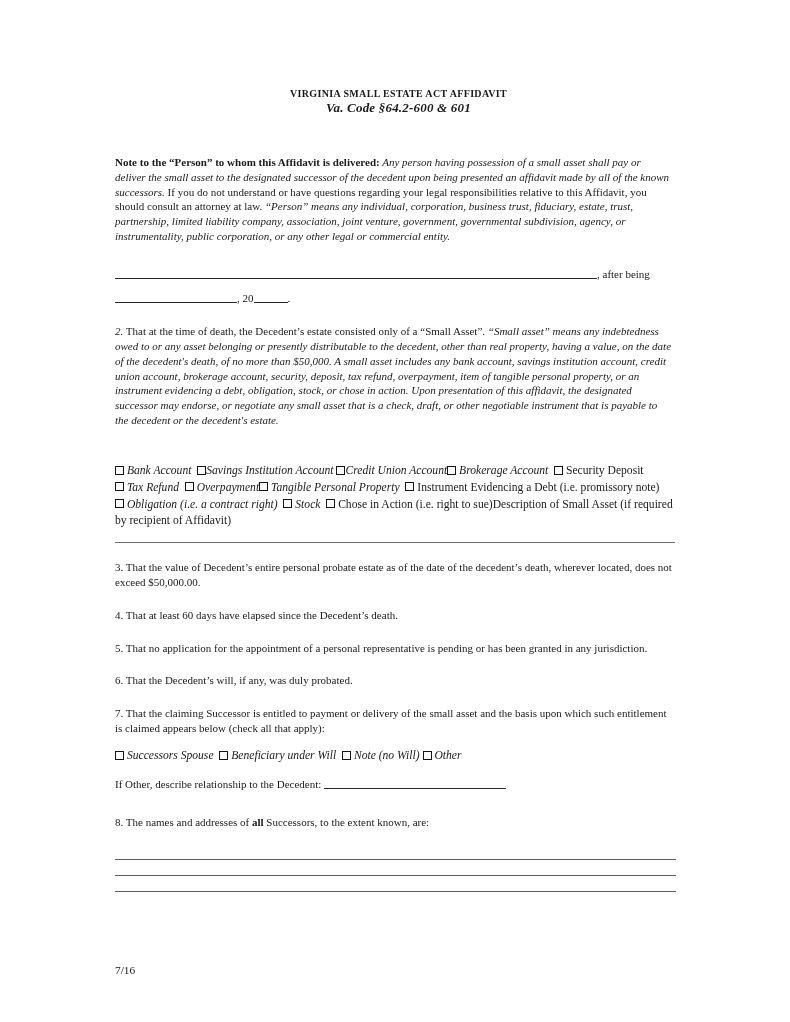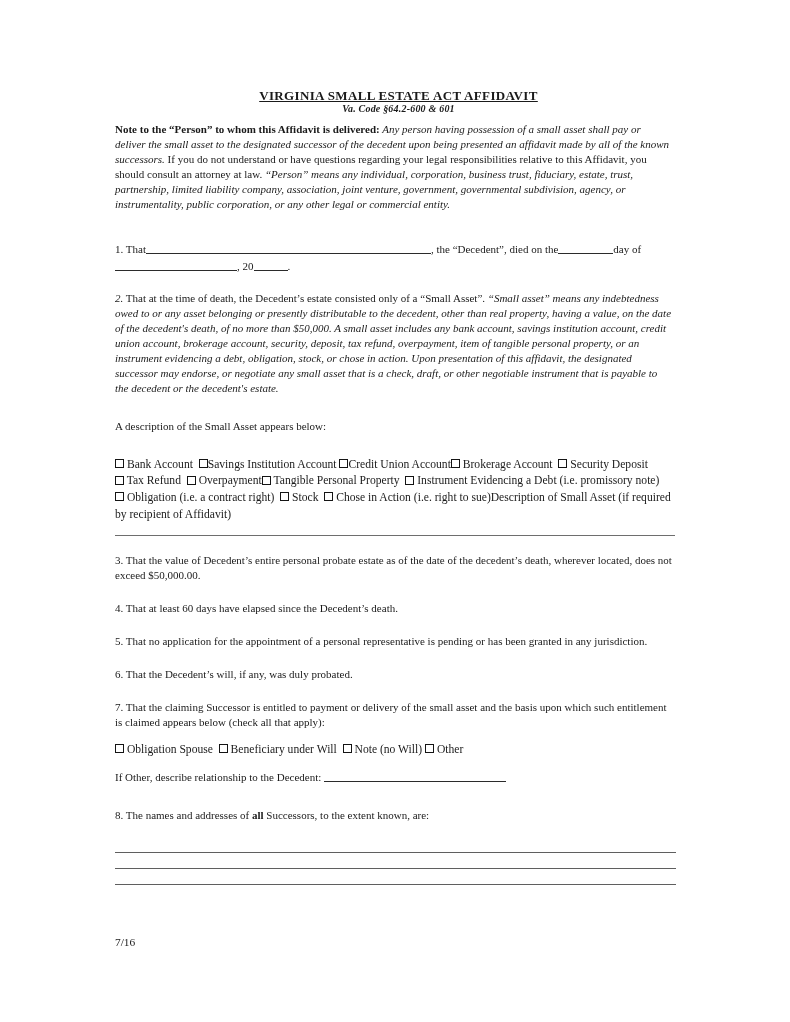--- a/index.html
+++ b/index.html
@@ -18,33 +18,32 @@
     position: relative;
     width: 790px;
     height: 1022px;
     background: #ffffff;
     box-sizing: border-box;
     padding: 88px 108px 0 115px;
   }
   .doc-title {
     text-align: center;
     font-weight: bold;
-    font-size: 13px;
+    font-size: 10px;
     letter-spacing: 0.35px;
     line-height: 1.18;
     margin: 0;
-    text-decoration: underline;
   }
   .doc-subtitle {
     text-align: center;
     font-weight: bold;
     font-style: italic;
-    font-size: 10px;
+    font-size: 13px;
     letter-spacing: 0.2px;
-    margin: 0 0 8px 0;
+    margin: 0 0 39px 0;
   }
   p.body-par {
     font-size: 11px;
     line-height: 1.355;
     margin: 0 10px 11px 0;
     text-align: left;
   }
   .it { font-style: italic; }
   .bd { font-weight: bold; }
 
@@ -70,21 +69,21 @@
   
   .cb {
     display: inline-block;
     width: 9px;
     height: 9px;
     border: 1.4px solid #141414;
     background: #ffffff;
     vertical-align: -0.5px;
     box-sizing: border-box;
   }
-  .cbwrap { white-space: nowrap; }
+  .cbwrap { white-space: nowrap; font-style: italic; }
 
   .checkbox-par {
     font-size: 11.6px;
     line-height: 1.44;
     margin: 0;
     text-align: left;
   }
 
   hr.rule {
     border: none;
@@ -98,49 +97,48 @@
   }
   .writelines .wl {
     border-bottom: 1.3px solid #5f5f5f;
     height: 15px;
     width: 561px;
   }
 
   .footer {
     position: absolute;
     left: 115px;
-    bottom: 74px;
+    bottom: 46px;
     font-size: 11.4px;
   }
 </style>
 </head>
 <body>
 
 <div class="page">
 
   <div class="doc-title">VIRGINIA SMALL ESTATE ACT AFFIDAVIT</div>
   <div class="doc-subtitle">Va. Code §64.2-600 &amp; 601</div>
 
   <p class="body-par"><span class="bd">Note to the “Person” to whom this Affidavit is delivered:</span><span class="it"> Any person having possession of a small asset shall pay or deliver the small asset to the designated successor of the decedent upon being presented an affidavit made by all of the known successors.</span><span> If you do not understand or have questions regarding your legal responsibilities relative to this Affidavit, you should consult an attorney at law. </span><span class="it">“Person” means any individual, corporation, business trust, fiduciary, estate, trust, partnership, limited liability company, association, joint venture, government, governmental subdivision, agency, or instrumentality, public corporation, or any other legal or commercial entity.</span></p>
 
   <div class="gap-m"></div>
 
+  <p class="body-par" style="margin-bottom:2px;"><span class="blank blank-xl"></span><span>, after being</span></p>
 
   <div class="gap-s"></div>
 
-  <p class="body-par" style="margin-bottom:2px;"><span>1. That</span><span class="blank blank-name"></span><span>, the “Decedent”, died on the</span><span class="blank blank-day"></span><span>day of</span></p>
   <p class="body-par"><span class="blank blank-month"></span><span>, 20</span><span class="blank blank-year"></span><span>.</span></p>
 
   <div class="gap-s"></div>
 
   <p class="body-par"><span class="it">2.</span><span> That at the time of death, the Decedent’s estate consisted only of a “Small Asset”. </span><span class="it">“Small asset” means any indebtedness owed to or any asset belonging or presently distributable to the decedent, other than real property, having a value, on the date of the decedent's death, of no more than $50,000. A small asset includes any bank account, savings institution account, credit union account, brokerage account, security, deposit, tax refund, overpayment, item of tangible personal property, or an instrument evidencing a debt, obligation, stock, or chose in action. Upon presentation of this affidavit, the designated successor may endorse, or negotiate any small asset that is a check, draft, or other negotiable instrument that is payable to the decedent or the decedent's estate.</span></p>
 
   <div class="gap-m"></div>
 
-  <p class="body-par">A description of the Small Asset appears below:</p>
 
   <div class="gap-m"></div>
 
   <p class="checkbox-par"><span class="cbwrap"><span class="cb"></span> <span>Bank Account</span></span>&nbsp; <span class="cbwrap"><span class="cb"></span><span>Savings Institution Account</span></span> <span class="cbwrap"><span class="cb"></span><span>Credit Union Account</span></span><span class="cbwrap"><span class="cb"></span> <span>Brokerage Account</span></span>&nbsp; <span><span class="cb"></span> <span>Security Deposit</span></span>&nbsp; <span class="cbwrap"><span class="cb"></span> <span>Tax Refund</span></span>&nbsp; <span class="cbwrap"><span class="cb"></span> <span>Overpayment</span></span><span class="cbwrap"><span class="cb"></span> <span>Tangible Personal Property</span></span>&nbsp; <span><span class="cb"></span> <span>Instrument Evidencing a Debt (i.e. promissory note)</span></span><span class="cbwrap"><span class="cb"></span> <span>Obligation (i.e. a contract right)</span></span>&nbsp; <span class="cbwrap"><span class="cb"></span> <span>Stock</span></span>&nbsp; <span><span class="cb"></span> <span>Chose in Action (i.e. right to sue)</span></span><span>Description of Small Asset (if required by recipient of Affidavit)</span></p>
 
   <hr class="rule">
 
   <div class="gap-l"></div>
 
   <p class="body-par">3.  That the value of Decedent’s entire personal probate estate as of the date of the decedent’s death, wherever located, does not exceed $50,000.00.</p>
@@ -149,21 +147,21 @@
   <div class="gap-s"></div>
   <p class="body-par">5.  That no application for the appointment of a personal representative is pending or has been granted in any jurisdiction.</p>
   <div class="gap-s"></div>
   <p class="body-par">6.  That the Decedent’s will, if any, was duly probated.</p>
   <div class="gap-s"></div>
 
   <p class="body-par" style="margin-bottom:0;"><span>7. That the claiming Successor is entitled to payment or delivery of the small asset and the basis upon which such entitlement is claimed appears below (check all that apply):</span></p>
 
   <div class="gap-m"></div>
 
-  <p class="checkbox-par"><span class="cbwrap"><span class="cb"></span> <span>Obligation Spouse</span></span>&nbsp; <span class="cbwrap"><span class="cb"></span> <span>Beneficiary under Will</span></span>&nbsp; <span class="cbwrap"><span class="cb"></span> <span>Note (no Will)</span></span> <span class="cbwrap"><span class="cb"></span> <span>Other</span></span></p>
+  <p class="checkbox-par"><span class="cbwrap"><span class="cb"></span> <span>Successors Spouse</span></span>&nbsp; <span class="cbwrap"><span class="cb"></span> <span>Beneficiary under Will</span></span>&nbsp; <span class="cbwrap"><span class="cb"></span> <span>Note (no Will)</span></span> <span class="cbwrap"><span class="cb"></span> <span>Other</span></span></p>
 
   <div class="gap-m"></div>
 
   <p class="body-par"><span>If Other, describe relationship to the Decedent:</span> <span class="blank blank-other"></span></p>
 
   <div class="gap-m"></div>
 
   <p class="body-par"><span>8. The names and addresses of </span><span class="bd">all</span><span> Successors, to the extent known, are:</span></p>
 
   <div class="writelines">

